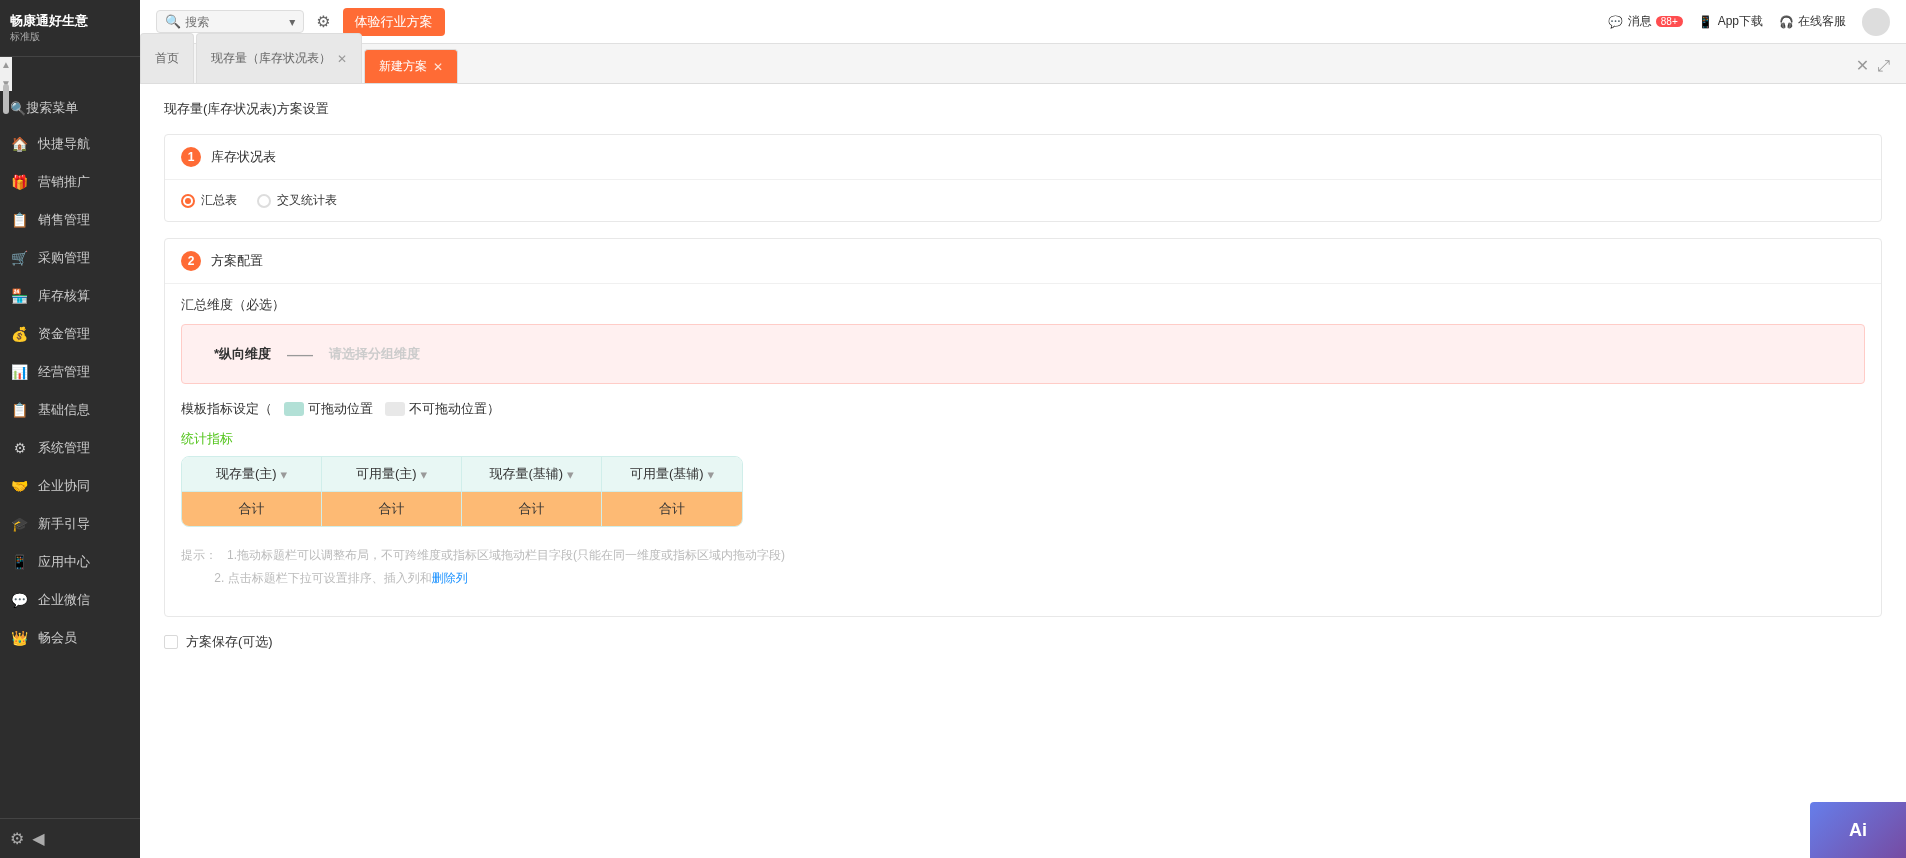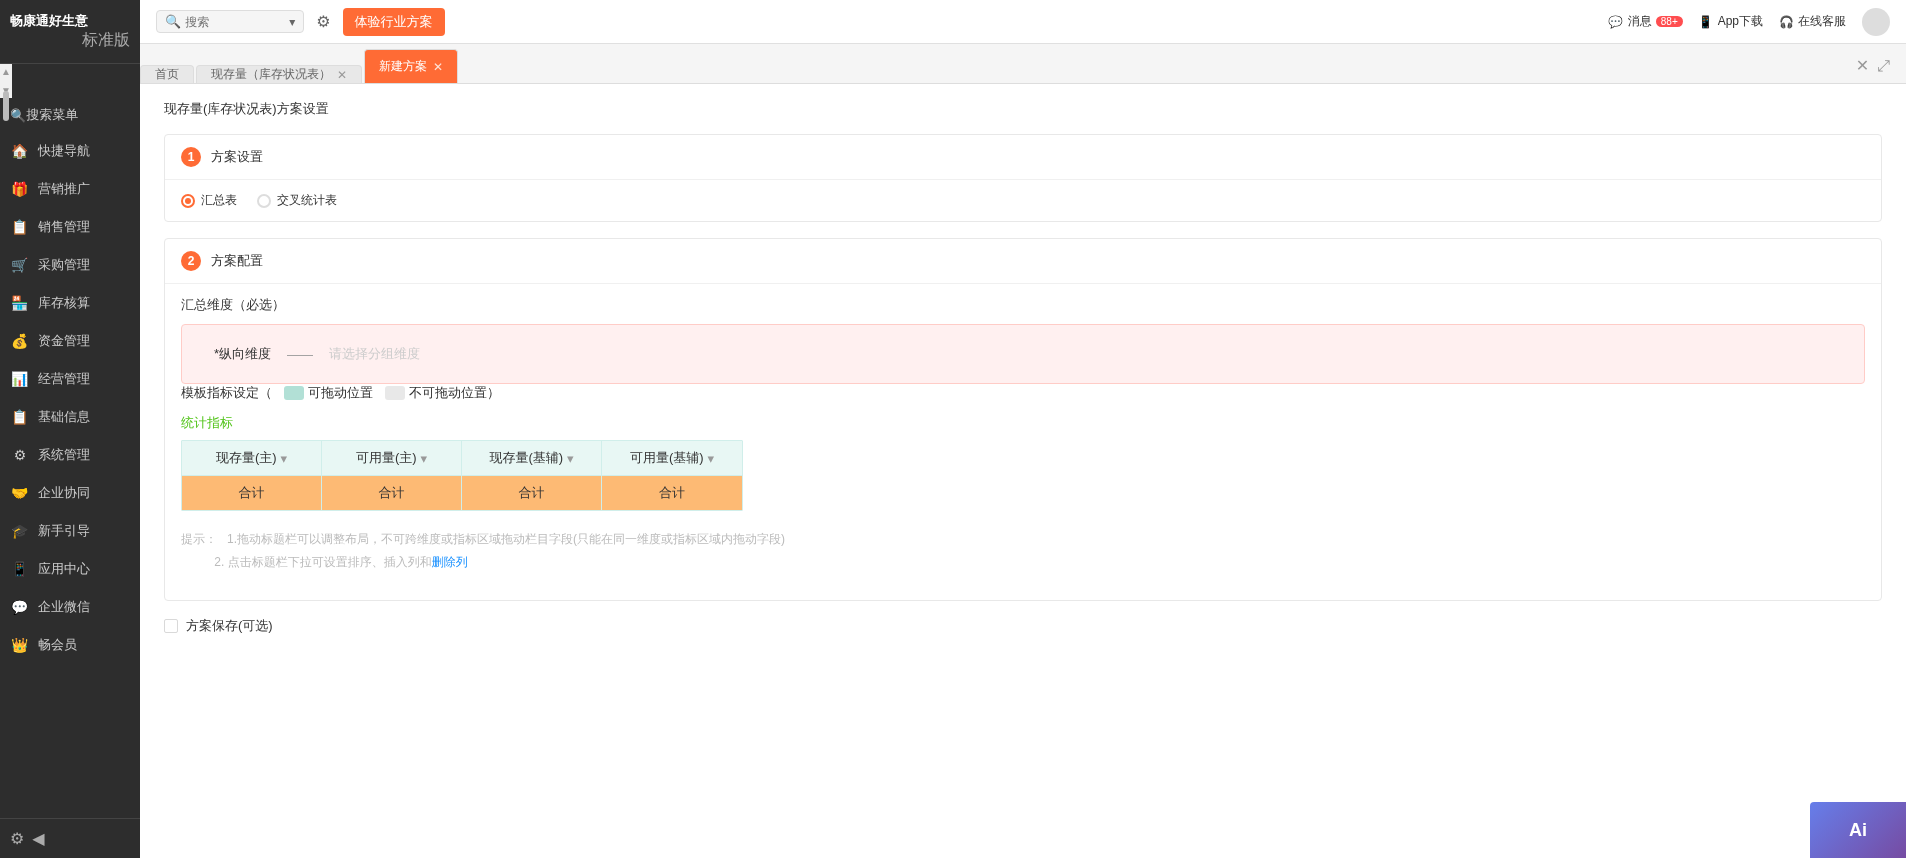--- a/index.html
+++ b/index.html
@@ -13,21 +13,21 @@
       display: flex;
       flex-direction: column;
       height: 100%;
       flex-shrink: 0;
     }
     .sidebar-logo {
       padding: 12px 10px;
       border-bottom: 1px solid #444;
     }
     .sidebar-logo .logo-title { color: #fff; font-size: 13px; font-weight: bold; }
-    .sidebar-logo .logo-sub { color: #aaa; font-size: 16px; text-align: right; }
+    .sidebar-logo .logo-sub { color: #aaa; font-size: 10px; }
 
     .sidebar-search {
       display: flex; align-items: center; padding: 8px 10px; cursor: pointer; color: #ccc;
     }
 
     .sidebar-item {
       display: flex; align-items: center; padding: 9px 10px; cursor: pointer; color: #ccc; font-size: 13px;
     }
     .sidebar-item .icon { width: 20px; height: 20px; margin-right: 8px; display: inline-flex; align-items: center; justify-content: center; font-size: 14px; }
 
@@ -85,21 +85,21 @@
     .tabs-bar {
       height: 40px;
       background: #f5f5f5;
       display: flex;
       align-items: flex-end;
       padding: 0 0 0 0;
       border-bottom: 1px solid #ddd;
       position: relative;
     }
     .tab {
-      display: flex; align-items: center; padding: 0 14px; background: #e8e8e8; border: 1px solid #ddd; border-bottom: none; margin-right: 2px; cursor: pointer; font-size: 12px; color: #666; border-radius: 4px 4px 0 0; gap: 6px;
+      display: flex; align-items: center; padding: 16px 14px; background: #e8e8e8; border: 1px solid #ddd; border-bottom: none; margin-right: 2px; cursor: pointer; font-size: 12px; color: #666; border-radius: 4px 4px 0 0; gap: 6px;
     }
     .tab-close { color: #999; font-size: 12px; cursor: pointer; }
     .tab-new {
       display: flex; align-items: center; padding: 8px 14px; background: #ff6b35; color: #fff; border-radius: 4px 4px 0 0; cursor: pointer; font-size: 12px; gap: 6px;
     }
     .tab-new .tab-close { color: rgba(255,255,255,0.8); }
 
     
     .content {
       flex: 1;
@@ -160,20 +160,22 @@
 
     
     .dimension-selector {
       background: #fff0f0;
       border: 1px solid #ffccc7;
       border-radius: 4px;
       padding: 20px 16px;
       display: flex;
       align-items: center;
       gap: 16px;
+      margin-bottom: 16px;
+      font-weight: bold;
     }
     .dim-required { color: #ff4d4f; }
     .dim-label { color: #333; font-size: 13px; }
     .dim-arrow { color: #999; font-size: 13px; }
     .dim-placeholder { color: #ccc; font-size: 13px; }
 
     
     .metrics-setting {
       display: flex; align-items: center; gap: 12px; margin-bottom: 12px; font-size: 13px; color: #333;
     }
@@ -185,21 +187,21 @@
     }
     .non-draggable-box {
       width: 20px; height: 14px; background: #e8e8e8; border-radius: 3px;
     }
 
     
     .stats-section { margin-bottom: 12px; }
     .stats-label { color: #52c41a; font-size: 13px; margin-bottom: 8px; font-weight: 500; }
     .stats-table {
       border: 1px solid #d0eeea;
-      border-radius: 1px;
+      border-radius: 8px;
       overflow: hidden;
       display: inline-block;
     }
     .stats-table-header {
       display: flex;
       background: #e8f7f4;
     }
     .stats-col {
       width: 140px;
       padding: 8px 12px;
@@ -440,21 +442,21 @@
 
   <div style="flex:1; display:flex; flex-direction:row; overflow:hidden;">
     <div class="content">
       <div class="content-inner">
 
         <div class="page-title">现存量(库存状况表)方案设置</div>
 
         <div class="section-card">
           <div class="step-header">
             <div class="step-number">1</div>
-            <span class="step-title">方案设置</span>
+            <span class="step-title">库存状况表</span>
           </div>
           <div class="radio-group">
             <div class="radio-item">
               <div class="radio-circle checked"></div>
               <span>汇总表</span>
             </div>
             <div class="radio-item">
               <div class="radio-circle"></div>
               <span>交叉统计表</span>
             </div>

